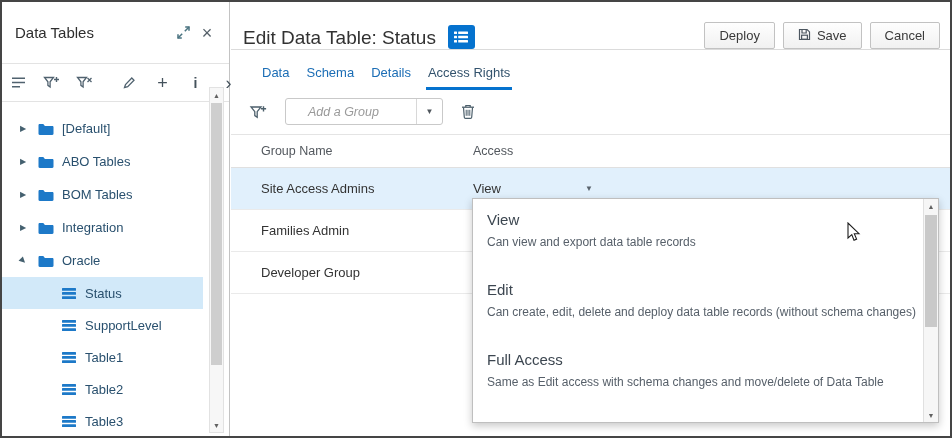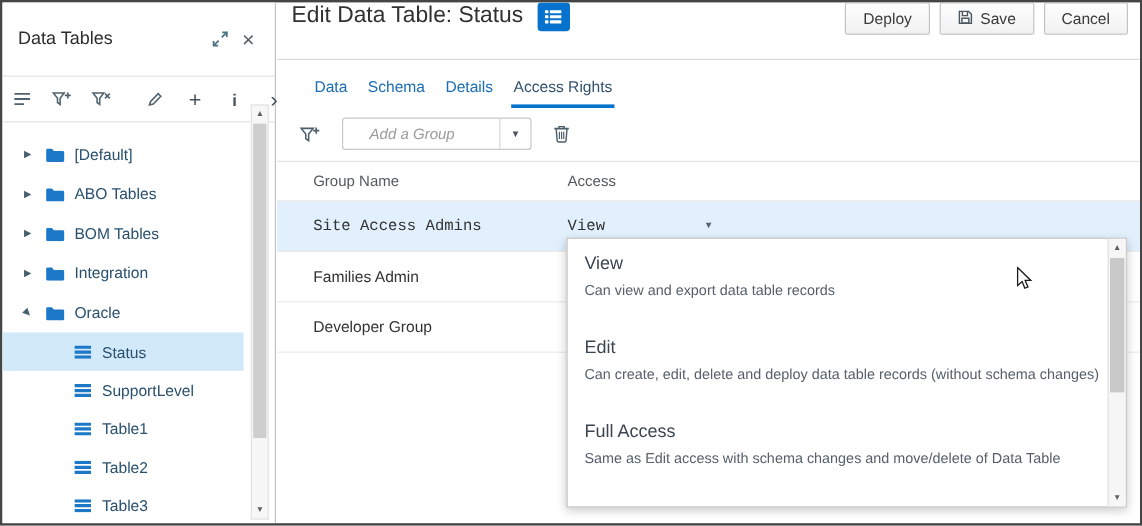--- a/index.html
+++ b/index.html
@@ -30,21 +30,21 @@
   .tree-item.selected { background:#d2e9f9; }
 
   .sb-scroll { position:absolute; top:85px; bottom:3px; right:5px; width:15px; background:#f7f7f7; border:1px solid #e2e2e2; }
   .scroll-arrow { position:absolute; left:0; right:0; height:14px; display:flex; align-items:center; justify-content:center; font-size:7px; color:#616161; cursor:pointer; }
   .scroll-arrow.up { top:0; }
   .scroll-arrow.down { bottom:0; }
   .sb-thumb { position:absolute; left:1px; right:1px; top:15px; height:262px; background:#cecece; cursor:pointer; }
 
   
   .main { position:absolute; left:229px; top:0; right:0; height:100%; display:flex; flex-direction:column; }
-  .main-header { height:48px; display:flex; align-items:flex-start; padding:0 10px 0 12px; border-bottom:1px solid #dbdbdb; }
+  .main-header { height:48px; display:flex; align-items:flex-end; padding:0 10px 0 12px; border-bottom:1px solid #dbdbdb; }
   .page-title { font-size:19px; font-weight:400; color:#323232; margin-right:12px; white-space:nowrap; }
   .table-badge { width:27px; height:24px; border-radius:3px; background:#0572ce; display:flex; align-items:center; justify-content:center; }
   .hdr-spacer { flex:1; }
   .btn { display:flex; align-items:center; gap:6px; height:27px; padding:0 14px; margin-left:8px;
          background:linear-gradient(#fefefe,#f1f1f1); border:1px solid #c2c2c2; border-radius:2px;
          font-size:13px; color:#3a3a3a; cursor:pointer; font-family:"Liberation Sans", sans-serif; }
 
   .tabs { height:40px; display:flex; align-items:flex-end; gap:13px; padding-left:29px; }
   .tab { font-size:13px; color:#1b6db5; padding:0 2px 10px 2px; cursor:pointer; white-space:nowrap; }
   .tab.active { color:#33536d; border-bottom:3px solid #0572ce; padding-bottom:7px; }
@@ -52,21 +52,21 @@
   .group-toolbar { display:flex; align-items:center; gap:18px; padding:8px 0 9px 18px; border-bottom:1px solid #e4e4e4; }
   .gt-ico { display:flex; align-items:center; cursor:pointer; }
   .combo { display:flex; align-items:center; width:158px; height:27px; border:1px solid #c9c9c9; border-radius:3px; background:#fff; cursor:pointer;padding-left:12px; }
   .combo-ph { flex:1; padding-left:10px; font-size:12.5px; font-style:italic; color:#9a9a9a; white-space:nowrap; overflow:hidden; }
   .combo-btn { width:26px; align-self:stretch; display:flex; align-items:center; justify-content:center; border-left:1px solid #d8d8d8; font-size:8px; color:#4f565c; }
 
   .grid-head { height:33px; display:flex; align-items:center; padding-left:30px; border-bottom:1px solid #e0e0e0; font-size:12.5px; color:#53585e; }
   .col-group { width:212px; }
   .col-access { flex:1; }
   .grid-row { height:42px; display:flex; align-items:center; padding-left:30px; border-bottom:1px solid #eaeaea; font-size:13px; color:#333; cursor:pointer; }
-  .grid-row.selected { background:#e1f0fc;font-family:Liberation Mono, monospace; }
+  .grid-row.selected { background:#e1f0fc; }
   .cell-group { width:212px; white-space:nowrap; }
   .cell-access { width:120px; display:flex; align-items:center; justify-content:space-between; }
   .cell-caret { font-size:8px; color:#5a646d; }
 
   
   .popup { position:absolute; left:470px; top:196px; width:467px; height:225px; background:#fff;
            border:1px solid #bfbfbf; box-shadow:0 3px 8px rgba(0,0,0,0.22); z-index:10; }
   .opt { padding:12px 30px 20px 14px; cursor:pointer; }
   .opt-title { font-size:15px; color:#3c4650; margin-bottom:7px; }
   .opt-desc { font-size:12px; color:#57606a; white-space:nowrap; }

